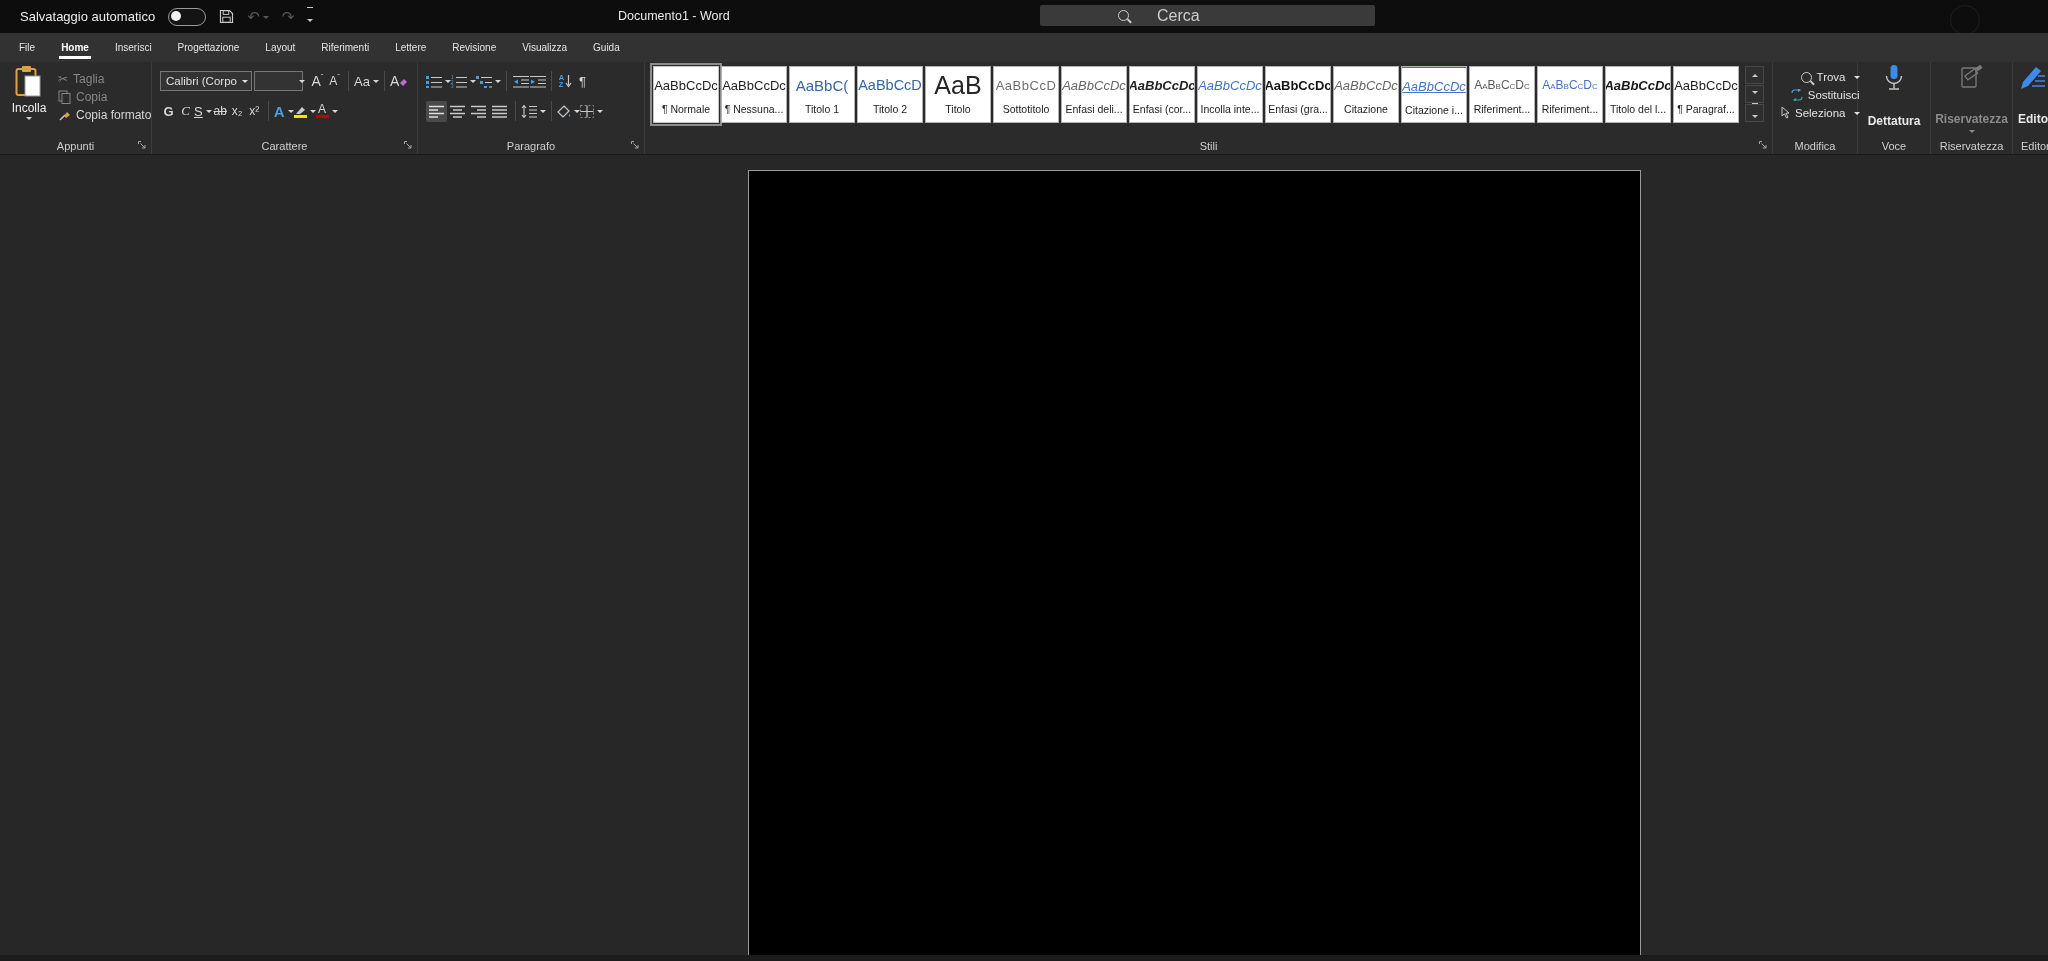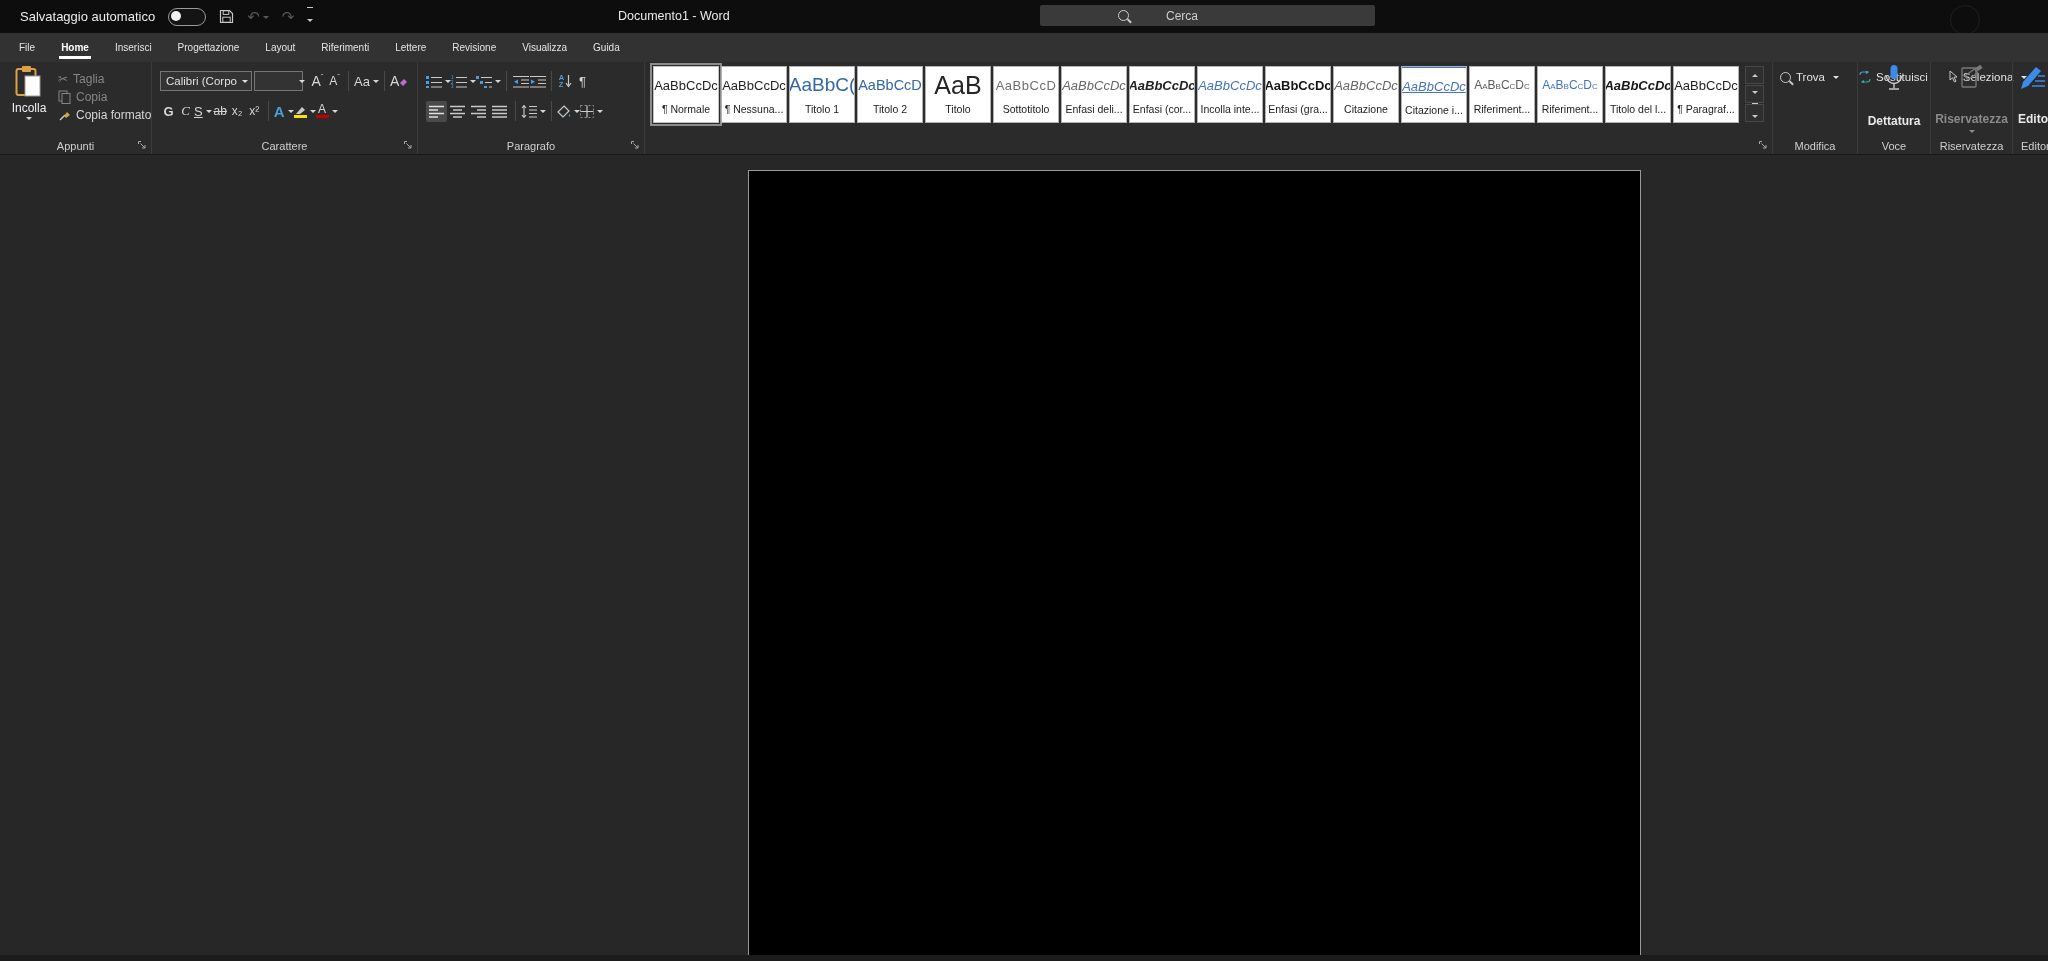--- a/index.html
+++ b/index.html
@@ -20,21 +20,21 @@
   .tb-ico{display:inline-flex;align-items:center;justify-content:center;color:#c9c9c9;font-size:15px;}
   .tb-ico.dim{color:#585858;}
   .chev{display:inline-block;width:0;height:0;border:3px solid transparent;border-top-color:currentColor;margin-left:3px;transform:translateY(2px);}
   .chev.solo{margin-left:0;}
   .qatbar{display:inline-block;border-top:1.5px solid #c9c9c9;padding-top:1px;}
   .tb-title{position:absolute;left:618px;top:0;height:33px;line-height:33px;font-size:12.5px;color:#eaeaea;white-space:nowrap;}
   .searchbox{position:absolute;left:1040px;top:5px;width:335px;height:21px;background:#3a3a3a;border-radius:2px;display:flex;align-items:center;color:#cdcdcd;}
   .mag{display:inline-block;width:9px;height:9px;border:1.5px solid currentColor;border-radius:50%;position:relative;}
   .mag::after{content:"";position:absolute;width:5px;height:1.5px;background:currentColor;transform:rotate(45deg);left:8px;top:9px;}
   .searchbox .mag{margin-left:78px;}
-  .search-text{font-size:12px;margin-left:37px;}
+  .search-text{font-size:16px;margin-left:28px;}
   .ghost-circle{position:absolute;left:1950px;top:5px;width:28px;height:28px;border-radius:50%;border:1px solid rgba(255,255,255,0.07);}
 
   
   .tabrow{position:absolute;left:0;top:33px;width:100%;height:29px;background:#323232;display:flex;padding-left:6px;box-sizing:border-box;}
   .tab{position:relative;line-height:29px;padding:0 13px;font-size:10px;color:#e4e4e4;white-space:nowrap;cursor:default;}
   .tab.active{font-weight:bold;color:#ffffff;}
   .tab.active::after{content:"";position:absolute;left:11px;right:11px;bottom:3px;height:3px;background:#ffffff;}
 
   
   .ribbon{position:absolute;left:0;top:62px;width:100%;height:93px;background:#2b2b2b;border-bottom:1px solid #171717;box-sizing:border-box;display:flex;}
@@ -70,38 +70,38 @@
   .alignbtn{display:inline-flex;align-items:center;justify-content:center;width:21px;height:21px;cursor:pointer;}
   .alignbtn.sel{background:#4a4a4a;border-radius:2px;}
   .sort-az{display:inline-flex;flex-direction:column;font-size:7.5px;line-height:7px;color:#4a9eda;font-weight:bold;margin-right:1px;}
 
   
   .chips{position:absolute;left:8px;top:4px;display:flex;gap:2px;}
   .chip{width:66px;height:57px;background:#ffffff;border:1px solid #b2b2b2;box-sizing:border-box;display:flex;flex-direction:column;cursor:pointer;}
   .chip.sel{border:1px solid #c4c4c4;box-shadow:0 0 0 1px #2b2b2b,0 0 0 3px #8d8d8d;}
   .prev{height:36px;display:flex;align-items:center;justify-content:center;overflow:hidden;white-space:nowrap;font-size:13px;color:#1f1f1f;}
   .clabel{height:15px;text-align:center;font-size:10.5px;color:#1c1c1c;white-space:nowrap;overflow:hidden;}
-  .p-h1{font-size:19px;color:#3567a8;}
+  .p-h1{font-size:15px;color:#3567a8;}
   .p-h2{font-size:14.5px;color:#3567a8;}
   .p-title{font-size:25px;font-weight:300;color:#262626;}
   .p-subtitle{color:#6f6f6f;letter-spacing:.5px;}
   .p-it-gray{font-style:italic;color:#666666;}
   .p-it-black{font-style:italic;font-weight:600;color:#222222;}
   .p-it-blue{font-style:italic;color:#4472c4;}
   .p-bold{font-weight:700;color:#161616;}
   .p-bold-it{font-weight:700;font-style:italic;color:#161616;}
   .p-quote{border-top:1px solid #4472c4;text-decoration:underline;}
   .p-sc-gray{font-variant:small-caps;font-size:12px;color:#5c5c5c;}
   .p-sc-blue{font-variant:small-caps;font-size:12px;color:#4472c4;}
   .gal-scroll{position:absolute;left:1100px;top:4px;width:19px;display:flex;flex-direction:column;gap:1px;}
   .gal-btn{height:18px;background:#2f2f2f;border:1px solid #474747;display:flex;align-items:center;justify-content:center;color:#c9c9c9;cursor:pointer;box-sizing:border-box;}
   .chev-up{display:inline-block;width:0;height:0;border:3px solid transparent;border-bottom-color:currentColor;transform:translateY(-1px);}
 
   
-  .edit-col{position:absolute;left:7px;top:8px;display:flex;flex-direction:row;gap:20px;align-items:flex-end;}
+  .edit-col{position:absolute;left:7px;top:8px;display:flex;flex-direction:column;gap:4px;align-items:flex-end;}
   .edit-item{display:flex;align-items:center;gap:5px;font-size:11.5px;color:#e2e2e2;height:14px;cursor:pointer;white-space:nowrap;}
 
   
   .bigbtn{position:absolute;left:0;top:2px;width:100%;height:72px;display:flex;flex-direction:column;align-items:center;cursor:pointer;}
   .bigbtn .blabel{font-size:12px;color:#e8e8e8;margin-top:20px;white-space:nowrap;font-weight:bold;}
   .bigbtn.dim .blabel{color:#8a8a8a;}
 
   
   .canvas{position:absolute;left:0;top:155px;right:0;bottom:6px;background:#272727;}
   .page{position:absolute;left:748px;top:15px;width:891px;height:785px;background:#000000;border:1px solid #9a9a9a;}
@@ -463,20 +463,21 @@
         <div class="gal-btn">
             <span class="chev-up"></span>
           </div>
         <div class="gal-btn">
             <span class="chev solo" style="transform:none"></span>
           </div>
         <div class="gal-btn">
             <span class="qatbar" style="border-top-color:#c9c9c9"><span class="chev solo"></span></span>
           </div>
       </div>
+      <div class="grp-label">Stili</div>
       <svg class="launcher" width="10" height="10" viewBox="0 0 10 10">
           <path d="M1.5 4 V1.5 H4" fill="none" stroke="#a8a8a8"></path>
           <path d="M3.5 3.5 L8 8 M8 5 V8 H5" fill="none" stroke="#a8a8a8"></path>
         </svg>
     </div>
 
     <div class="grp" style="width:85px">
       <div class="edit-col">
         <div class="edit-item">
           <span class="mag" style="color:#c9c9c9"></span>

